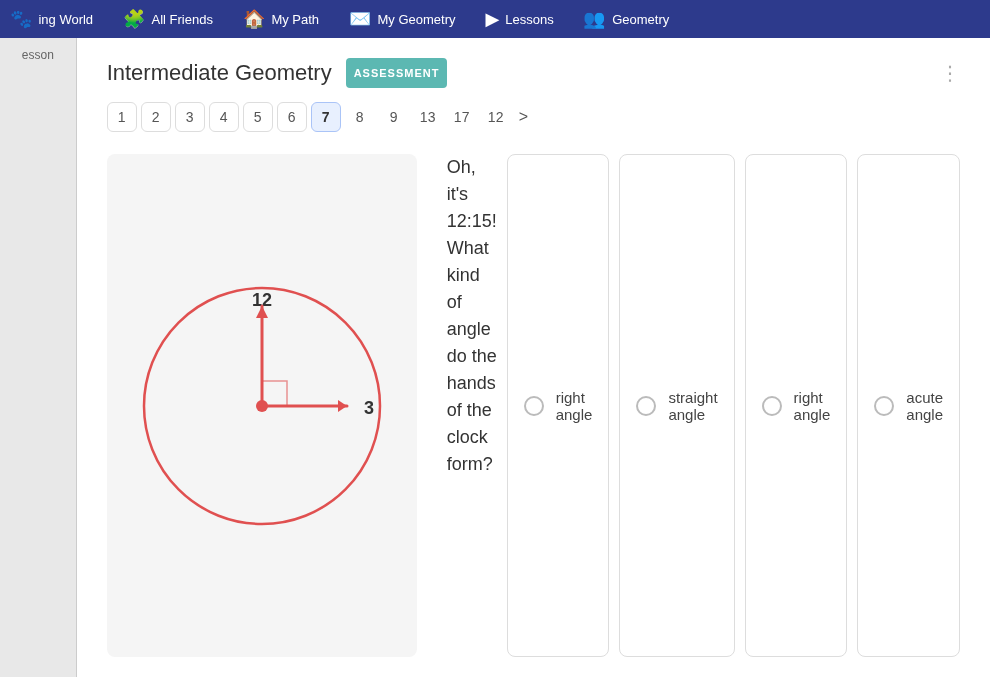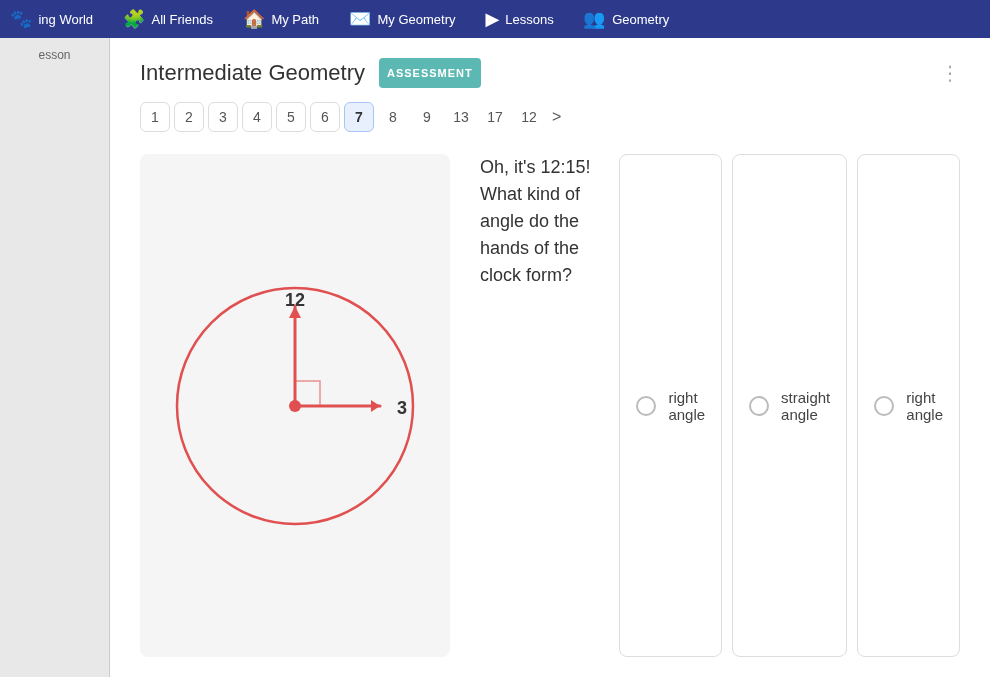--- a/index.html
+++ b/index.html
@@ -299,16 +299,20 @@
         <div class="answer-option">
           <div class="radio-circle"></div>
           <span>straight angle</span>
         </div>
 
         <div class="answer-option">
           <div class="radio-circle"></div>
           <span>right angle</span>
         </div>
 
+        <div class="answer-option">
+          <div class="radio-circle"></div>
+          <span>acute angle</span>
+        </div>
       </div>
     </div>
   </div>
 </div>
 
 </body></html>

